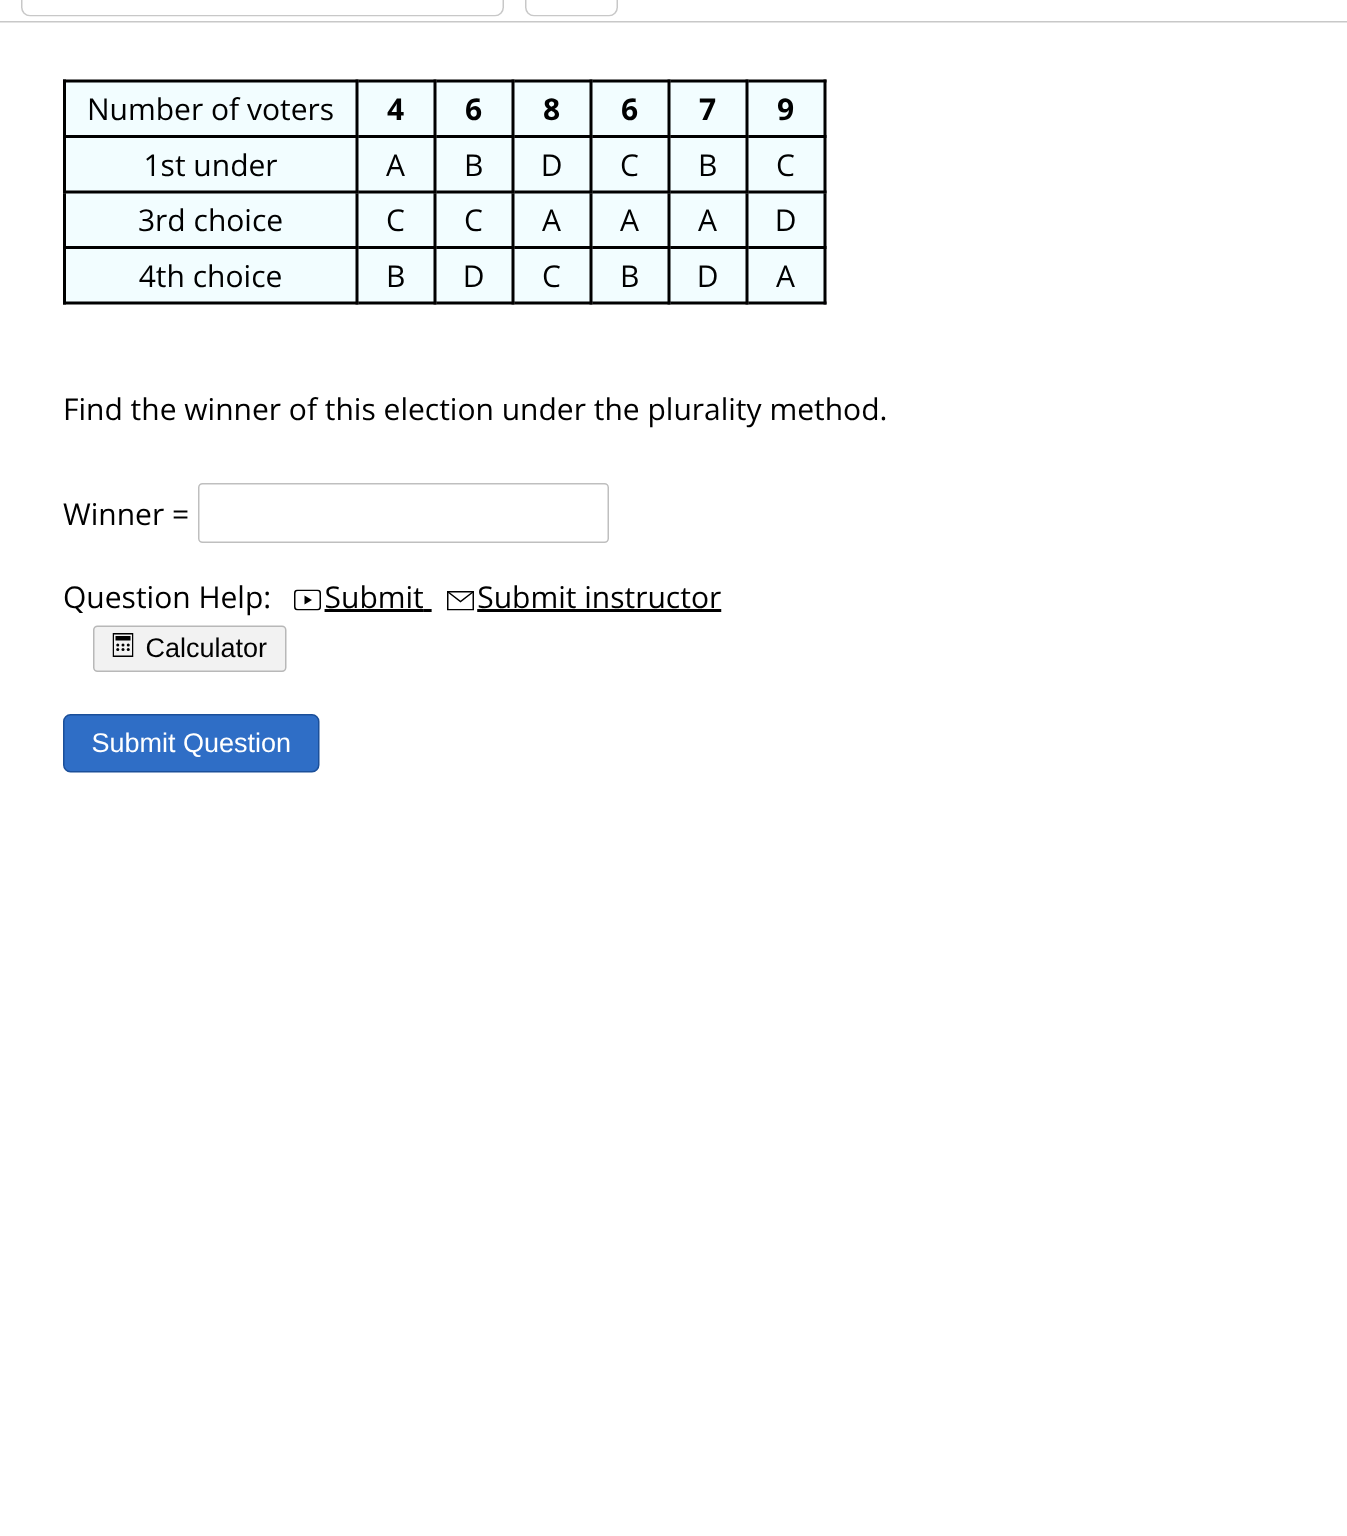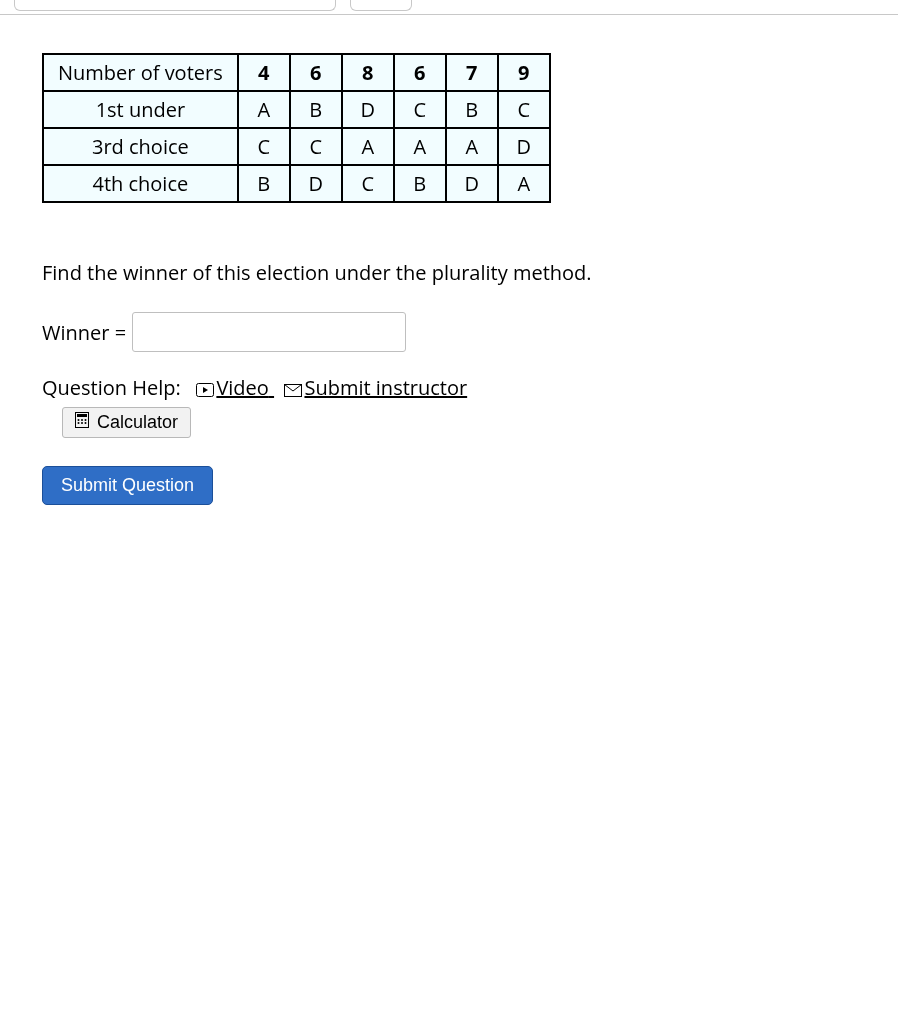--- a/index.html
+++ b/index.html
@@ -61,21 +61,21 @@
     padding: 4px 8px;
   }
   table.vote tr:first-child td.data {
     font-weight: 700;
   }
   .question {
     margin-top: 56px;
     font-size: 20px;
   }
   .answer-line {
-    margin-top: 26px;
+    margin-top: 36px;
     display: flex;
     align-items: center;
     gap: 6px;
   }
   .answer-line input {
     font-size: 20px;
     padding: 4px 6px;
     width: 260px;
     height: 30px;
     border: 1px solid #bfbfbf;
@@ -176,21 +176,21 @@
 
   <div class="help-line">
     <span>Question Help:</span>
     &nbsp;
     <a href="#">
       <span class="icon-box">
         <svg width="18" height="14" viewBox="0 0 18 14">
             <rect x="0.5" y="0.5" width="17" height="13" rx="2" fill="none" stroke="#000" stroke-width="1"></rect>
             <polygon points="7,4 7,10 12,7" fill="#000"></polygon>
           </svg>
-      </span><span>Video</span>
+      </span><span>Submit</span>
     </a>
     &nbsp;
     <a href="#">
       <span class="icon-box">
         <svg width="18" height="13" viewBox="0 0 18 13">
             <rect x="0.5" y="0.5" width="17" height="12" fill="none" stroke="#000" stroke-width="1"></rect>
             <polyline points="0.5,0.5 9,7 17.5,0.5" fill="none" stroke="#000" stroke-width="1"></polyline>
           </svg>
       </span><span>Submit instructor</span>
     </a>

